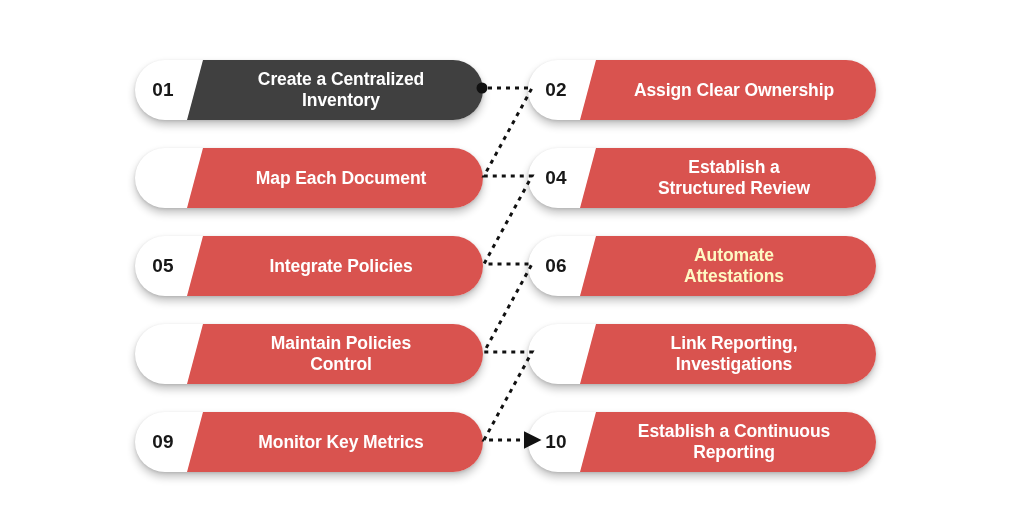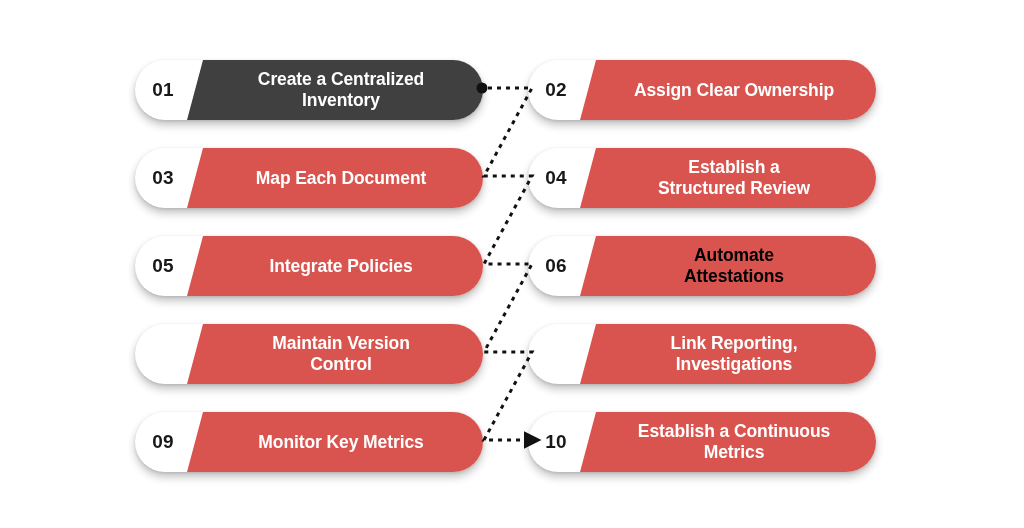--- a/index.html
+++ b/index.html
@@ -127,36 +127,35 @@
       </div>
       <div class="pill-number" style="color: rgb(24, 24, 24);">01</div>
     </div>
 
     <div class="step-row r1">
       <div class="pill">
         <div class="pill-body" style="background: rgb(217, 83, 79);">
           <span class="pill-label" style="color: rgb(255, 255, 255);">Map Each Document</span>
         </div>
       </div>
-      <div class="pill-number" style="color: rgb(24, 24, 24);">03</div>
     </div>
 
     <div class="step-row r2">
       <div class="pill">
         <div class="pill-body" style="background: rgb(217, 83, 79);">
           <span class="pill-label" style="color: rgb(255, 255, 255);">Integrate Policies</span>
         </div>
       </div>
       <div class="pill-number" style="color: rgb(24, 24, 24);">05</div>
     </div>
 
     <div class="step-row r3">
       <div class="pill">
         <div class="pill-body" style="background: rgb(217, 83, 79);">
-          <span class="pill-label" style="color: rgb(255, 255, 255);">Maintain Version
+          <span class="pill-label" style="color: rgb(255, 255, 255);">Maintain Policies
 Control</span>
         </div>
       </div>
     </div>
 
     <div class="step-row r4">
       <div class="pill">
         <div class="pill-body" style="background: rgb(217, 83, 79);">
           <span class="pill-label" style="color: rgb(255, 255, 255);">Monitor Key Metrics</span>
         </div>
@@ -183,41 +182,41 @@
           <span class="pill-label" style="color: rgb(255, 255, 255);">Establish a
 Structured Review</span>
         </div>
       </div>
       <div class="pill-number" style="color: rgb(24, 24, 24);">04</div>
     </div>
 
     <div class="step-row r2">
       <div class="pill">
         <div class="pill-body" style="background: rgb(217, 83, 79);">
-          <span class="pill-label" style="color: #000000;">Automate
+          <span class="pill-label" style="color: #fef9c3;">Automate
 Attestations</span>
         </div>
       </div>
       <div class="pill-number" style="color: rgb(24, 24, 24);">06</div>
     </div>
 
     <div class="step-row r3">
       <div class="pill">
         <div class="pill-body" style="background: rgb(217, 83, 79); align-items: center;">
           <span class="pill-label" style="color: rgb(255, 255, 255);">Link Reporting,
 Investigations</span>
         </div>
       </div>
     </div>
 
     <div class="step-row r4">
       <div class="pill">
         <div class="pill-body" style="background: rgb(217, 83, 79);">
           <span class="pill-label" style="color: rgb(255, 255, 255);">Establish a Continuous
-Metrics</span>
+Reporting</span>
         </div>
       </div>
       <div class="pill-number" style="color: rgb(24, 24, 24);">10</div>
     </div>
 
   </div>
 
   <div id="connector">
     <svg width="84" height="420" viewBox="0 0 84 420" xmlns="http://www.w3.org/2000/svg">
       <defs>

